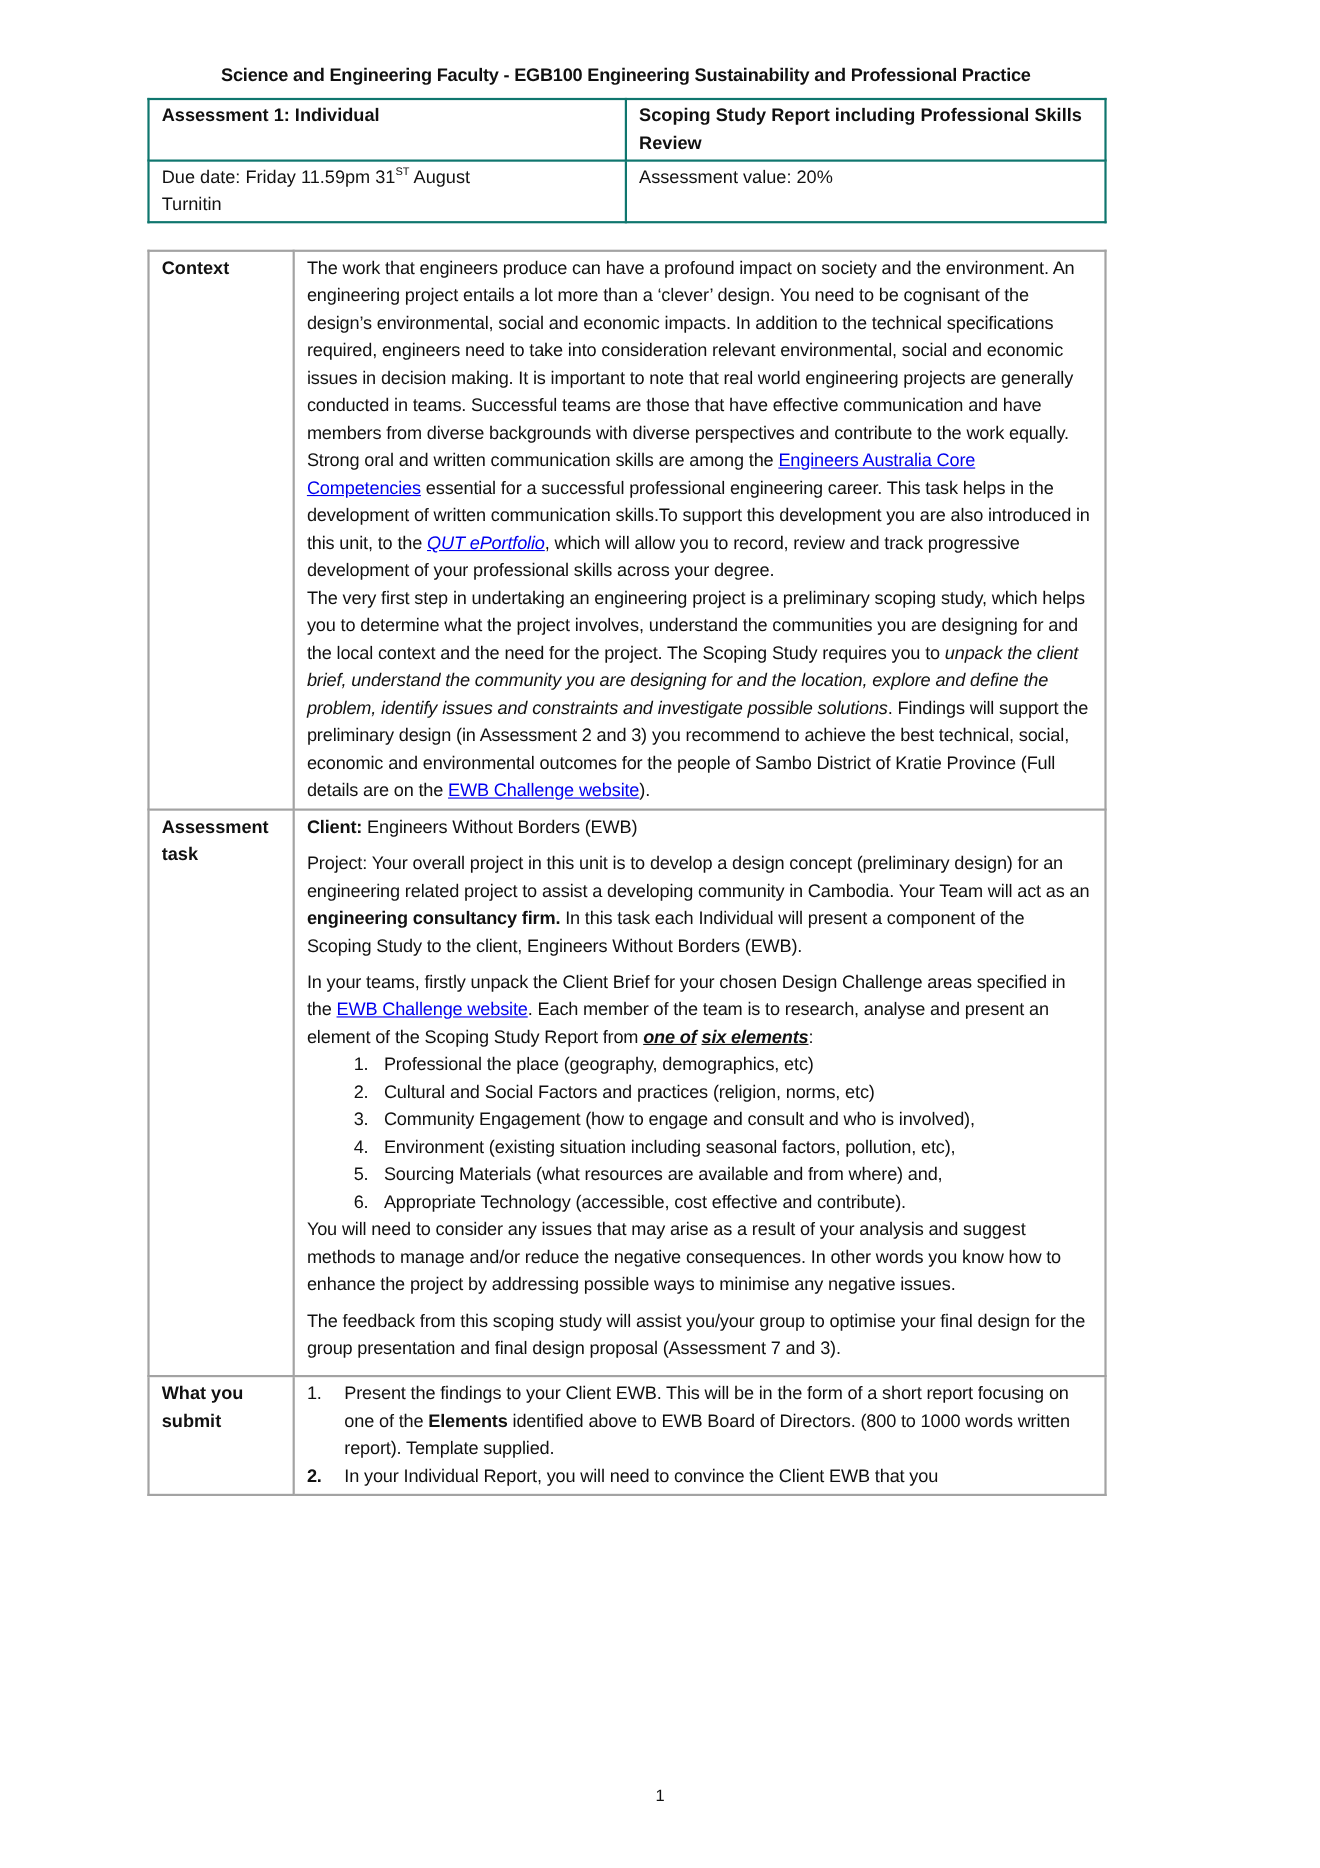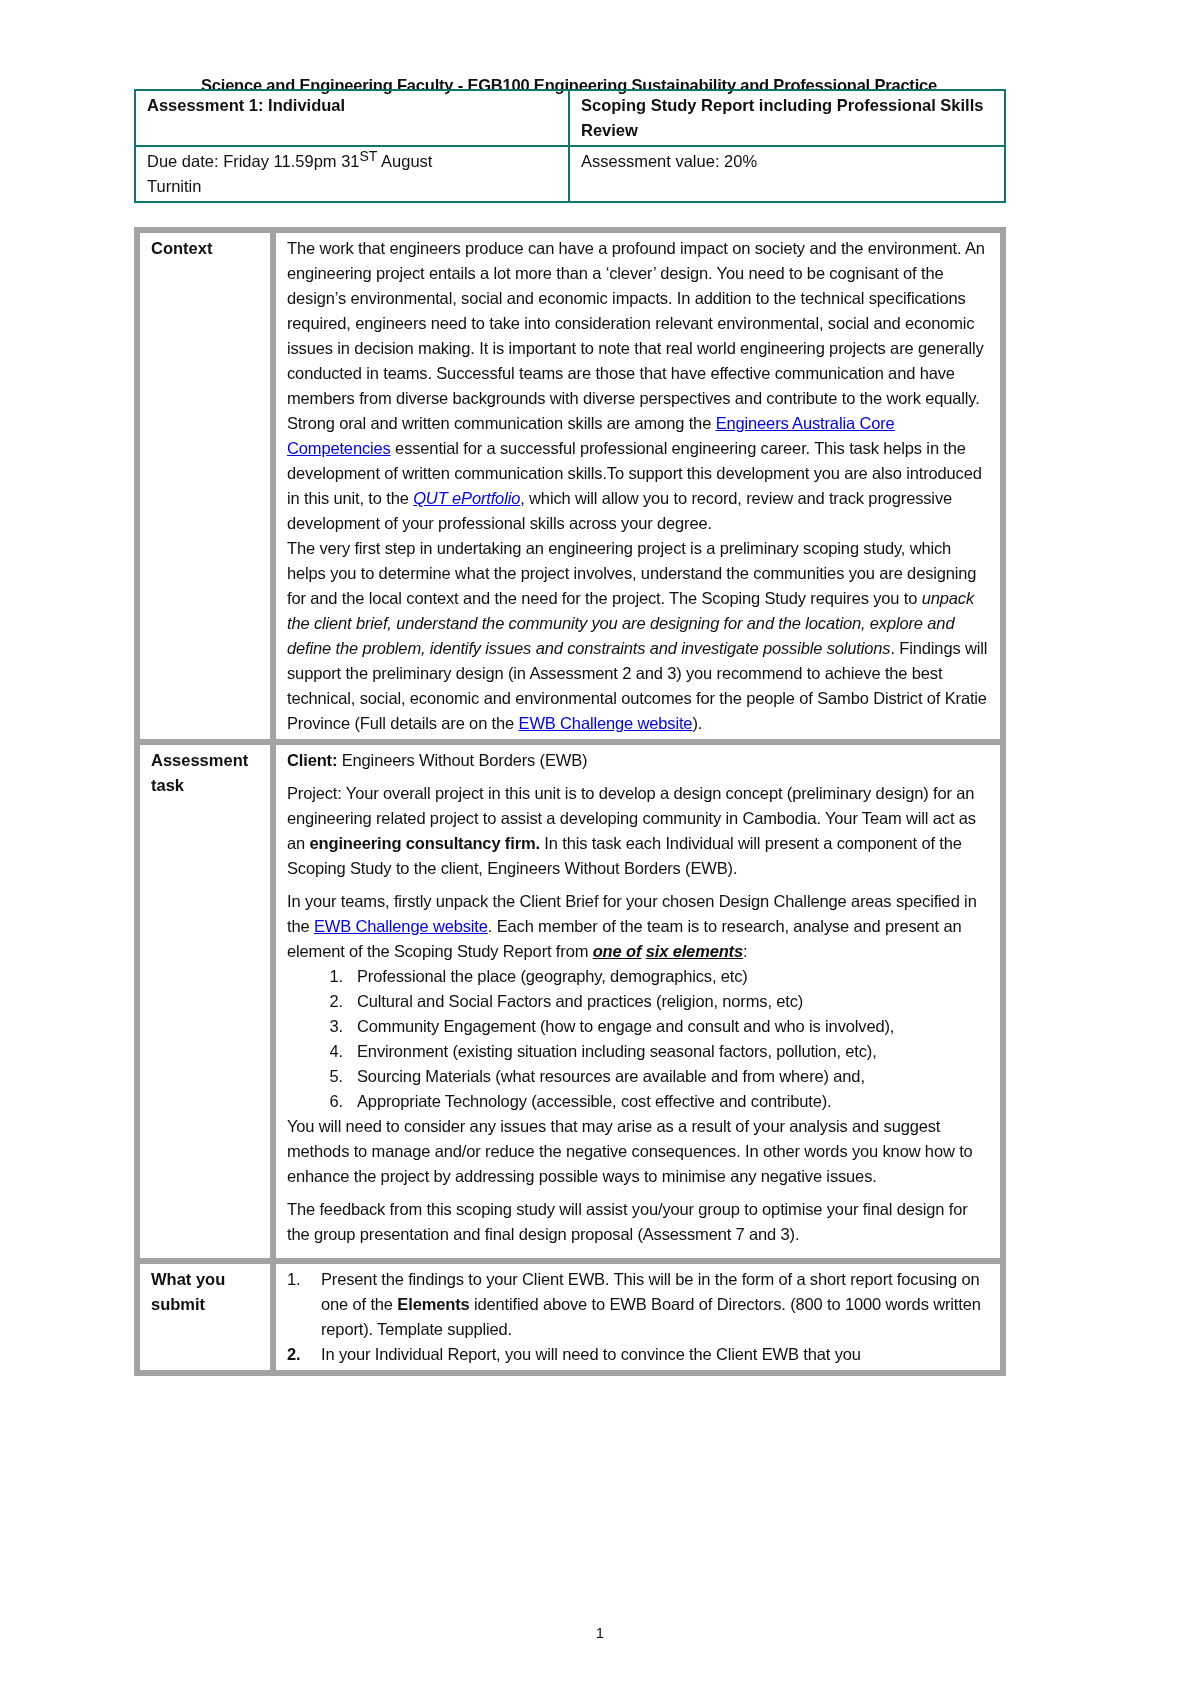--- a/index.html
+++ b/index.html
@@ -2,45 +2,45 @@
 <html><head>
   <meta charset="utf-8">
   <style>
     html, body { margin: 0; padding: 0; background: #ffffff; }
     body {
       width: 1200px; height: 1698px; position: relative; overflow: hidden;
       font-family: "Liberation Sans", "DejaVu Sans", sans-serif;
       color: #111;
     }
     .page-header {
-      position: absolute; left: 134px; top: 76px; width: 870px;
+      position: absolute; left: 134px; top: 60px; width: 870px;
       text-align: center; font-weight: bold; font-size: 16.5px; letter-spacing: -0.2px;
     }
     table { border-collapse: collapse; position: absolute; }
     td { vertical-align: top; font-size: 16.5px; line-height: 25px; }
     .meta-table { left: 134px; top: 89px; width: 872px; }
     .meta-table td { border: 2px solid #0f766e; padding: 2px 11px 2px 11px; }
     .meta-table td.left { width: 410px; }
     .main-table { left: 134px; top: 227px; width: 872px; }
-    .main-table td { border: 6px solid #a3a3a3; padding: 3px 11px 3px 11px; margin-left: 35px; }
+    .main-table td { border: 2px solid #a3a3a3; padding: 3px 11px 3px 11px; margin-left: 35px; }
     .main-table td.label { width: 108px; font-weight: bold; }
     .main-table td.content { letter-spacing: -0.15px; }
     b { font-weight: bold; }
     a.link { color: #0000ee; text-decoration: underline; }
     .p-gap { margin-top: 8px; }
     .ol { margin: 0; padding: 0; list-style: none; }
     .ol li { padding-left: 34px; position: relative; }
     .ol li .num { position: absolute; left: 0; width: 28px; text-align: right; }
     .ol.indent li { padding-left: 70px; }
     .ol.indent li .num { left: 0; width: 56px; }
     .ul-bi { font-weight: bold; font-style: italic; text-decoration: underline; text-align: center; }
     .page-num {
       position: absolute; top: 1624px; left: 0; width: 1200px; text-align: center; font-size: 15px;
     }
-    sup { font-size: 14px; line-height: 0; }
+    sup { font-size: 10px; line-height: 0; }
   </style>
 </head>
 <body>
 
 <div class="page-header">Science and Engineering Faculty - EGB100 Engineering Sustainability and Professional Practice</div>
 
 <table class="meta-table">
   <tbody>
       <tr>
     <td class="left"><b>Assessment 1: Individual</b></td>

